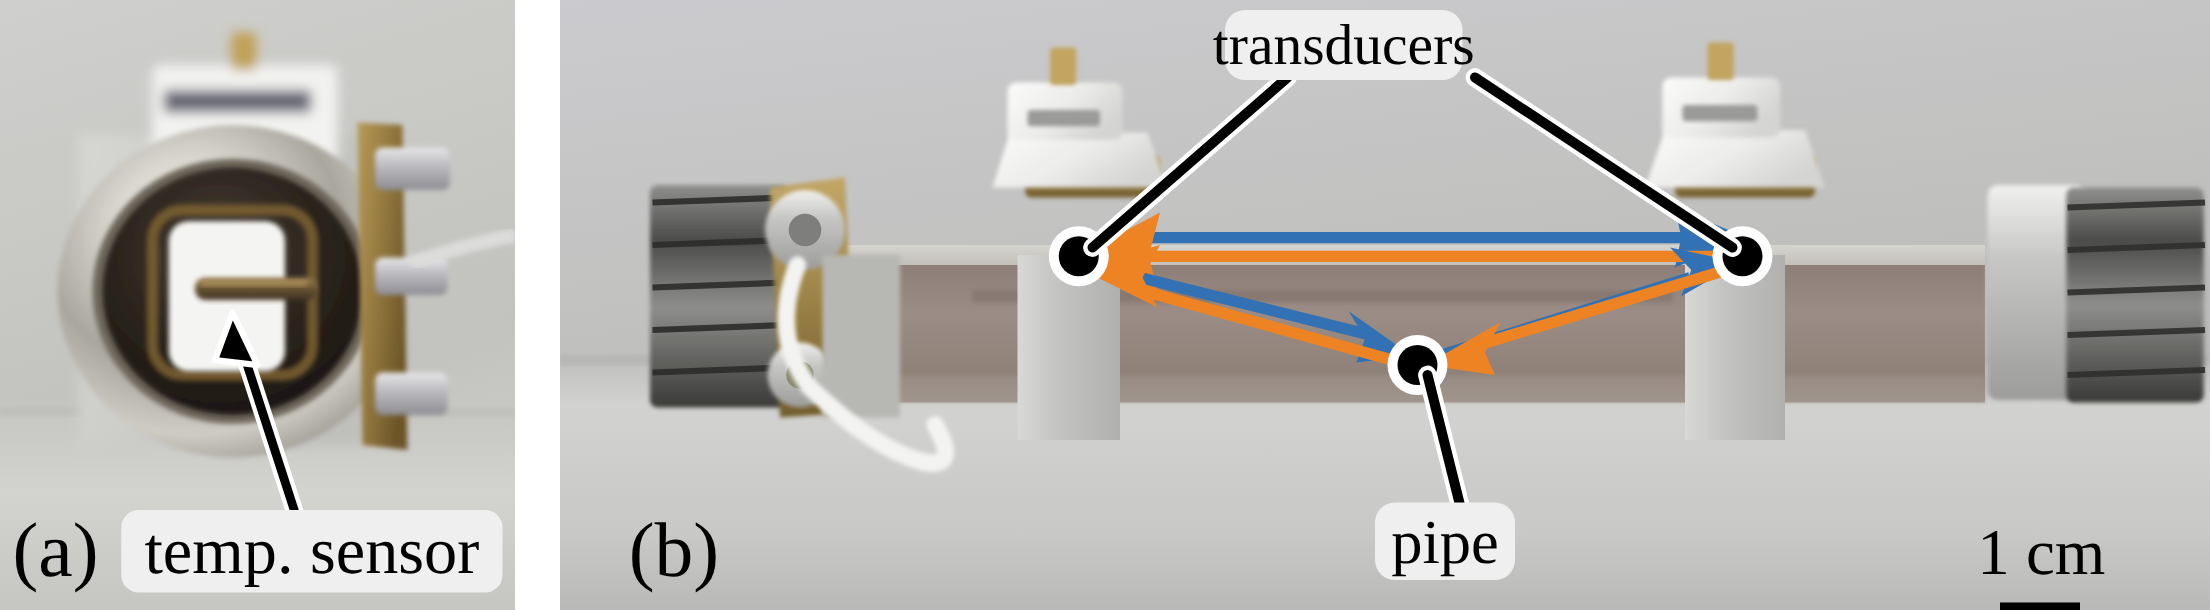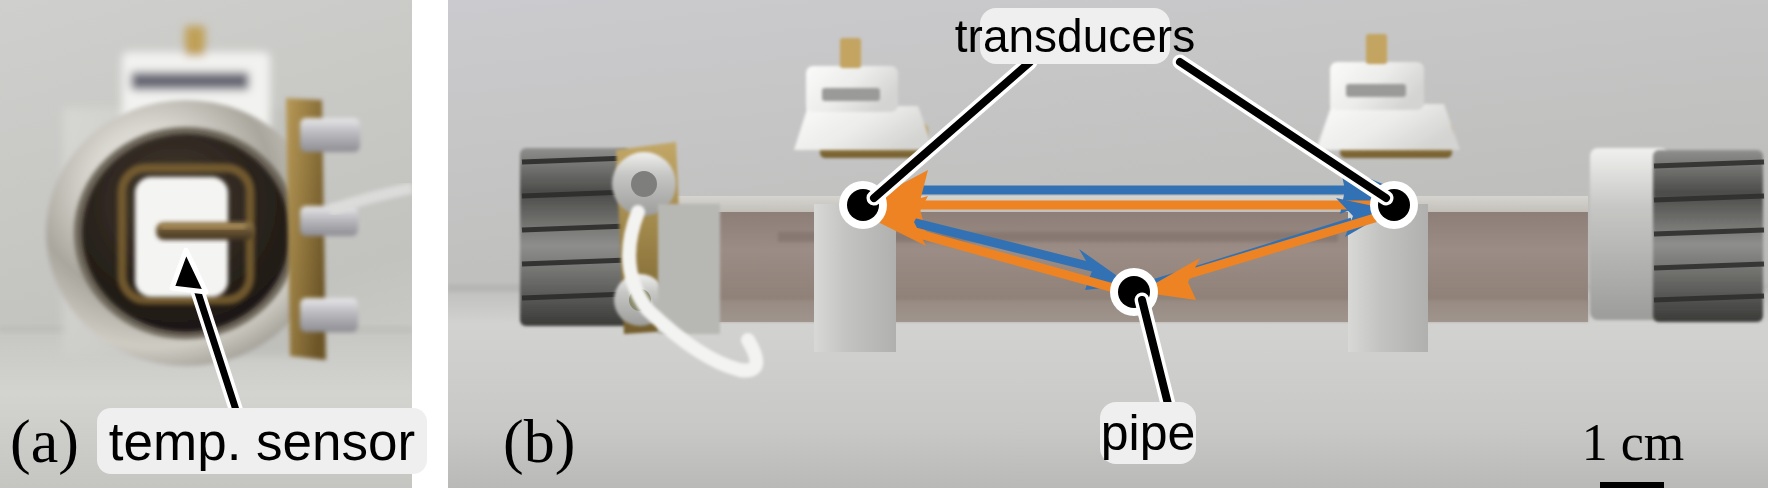--- a/index.html
+++ b/index.html
@@ -32,42 +32,42 @@
   #panel-b { left: 448px; width: 1320px; }
 
   .panel-svg { display: block; width: 100%; height: 100%; }
 
   
   .callout {
     position: absolute;
     background: #efefef;
     border-radius: 16px;
     color: #000000;
-    font-family: Liberation Sans, sans-serif;
+    font-family: Liberation Serif, serif;
     line-height: 1;
     white-space: nowrap;
     display: flex;
     align-items: center;
     justify-content: center;
     z-index: 40;
   }
   #label-temp-sensor {
     left: 97px; top: 408px;
-    width: 330px; height: 66px;
+    width: 305px; height: 66px;
     font-size: 53px;
     border-radius: 14px;
   }
   #label-transducers {
     left: 980px; top: 8px;
     width: 190px; height: 56px;
     font-size: 46px;
   }
   #label-pipe {
     left: 1100px; top: 402px;
-    width: 96px; height: 62px;
+    width: 112px; height: 62px;
     font-size: 50px;
   }
 
   
   .panel-letter {
     position: absolute;
     color: #000000;
     font-family: "Liberation Serif", "DejaVu Serif", serif;
     font-size: 62px;
     line-height: 1;

